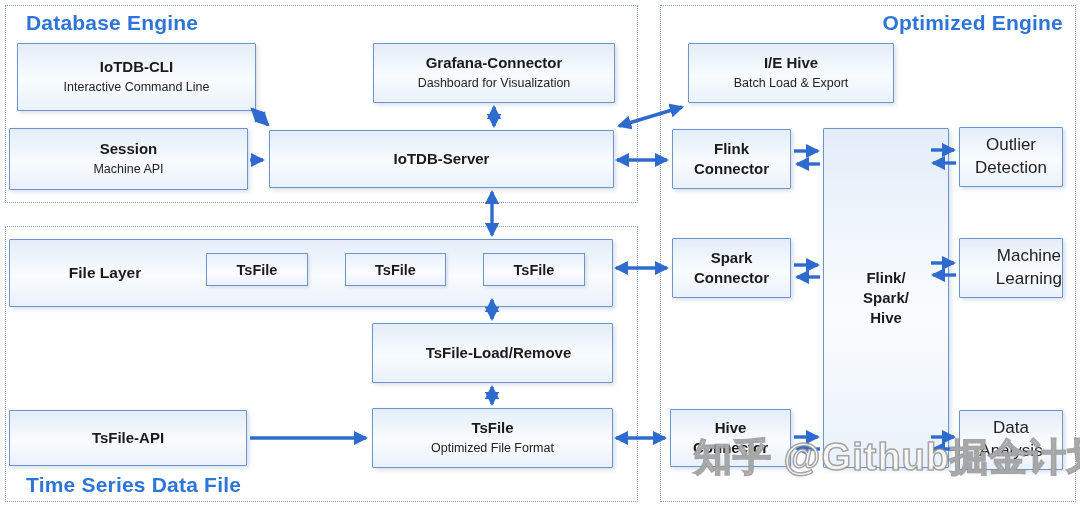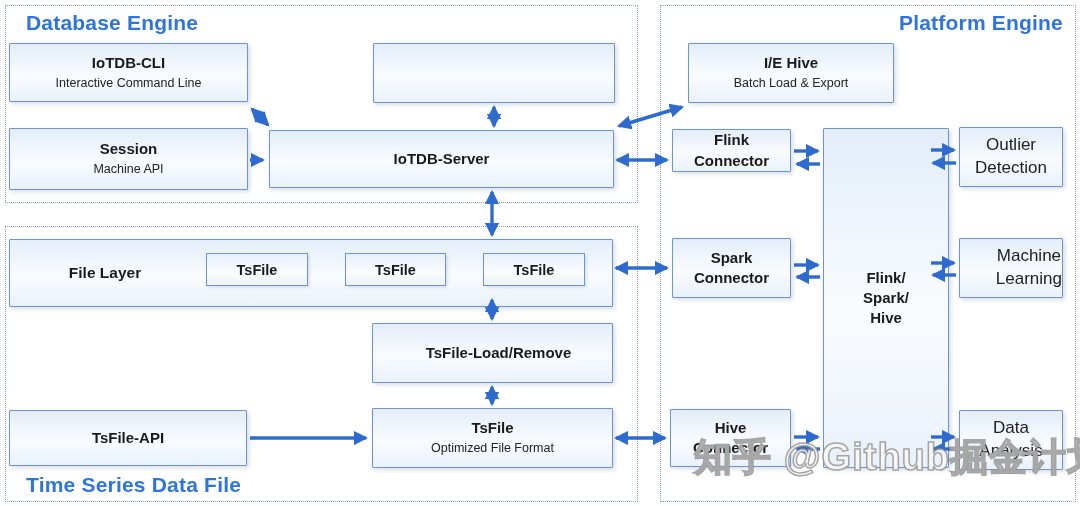--- a/index.html
+++ b/index.html
@@ -51,29 +51,31 @@
 
 <div class="panel" style="left:5px;top:5px;width:633px;height:198px;">
   <div class="panel-title" style="left:20px;top:5px;">Database Engine</div>
 </div>
 
 <div class="panel" style="left:5px;top:226px;width:633px;height:276px;">
   <div class="panel-title" style="left:20px;bottom:4px;">Time Series Data File</div>
 </div>
 
 <div class="panel" style="left:660px;top:5px;width:416px;height:497px;">
-  <div class="panel-title" style="right:12px;top:5px;">Platform Engine</div>
+  <div class="panel-title" style="right:12px;top:5px;">Optimized Engine</div>
 </div>
 
-<div class="box" style="left:9px;top:43px;width:239px;height:59px;">
+<div class="box" style="left:17px;top:43px;width:239px;height:68px;">
   <div class="bt">IoTDB-CLI</div>
   <div class="bs">Interactive Command Line</div>
 </div>
 
 <div class="box" style="left:373px;top:43px;width:242px;height:60px;">
+  <div class="bt">Grafana-Connector</div>
+  <div class="bs">Dashboard for Visualization</div>
 </div>
 
 <div class="box" style="left:9px;top:128px;width:239px;height:62px;">
   <div class="bt">Session</div>
   <div class="bs">Machine API</div>
 </div>
 
 <div class="box" style="left:269px;top:130px;width:345px;height:58px;">
   <div class="bt">IoTDB-Server</div>
 </div>
@@ -96,21 +98,21 @@
 
 <div class="box" style="left:9px;top:410px;width:238px;height:56px;">
   <div class="bt">TsFile-API</div>
 </div>
 
 <div class="box" style="left:688px;top:43px;width:206px;height:60px;">
   <div class="bt">I/E Hive</div>
   <div class="bs">Batch Load &amp; Export</div>
 </div>
 
-<div class="box" style="left:672px;top:129px;width:119px;height:43px;">
+<div class="box" style="left:672px;top:129px;width:119px;height:60px;">
   <div class="bt">Flink
 Connector</div>
 </div>
 
 <div class="box" style="left:672px;top:238px;width:119px;height:60px;">
   <div class="bt">Spark
 Connector</div>
 </div>
 
 <div class="box" style="left:670px;top:409px;width:121px;height:58px;">

